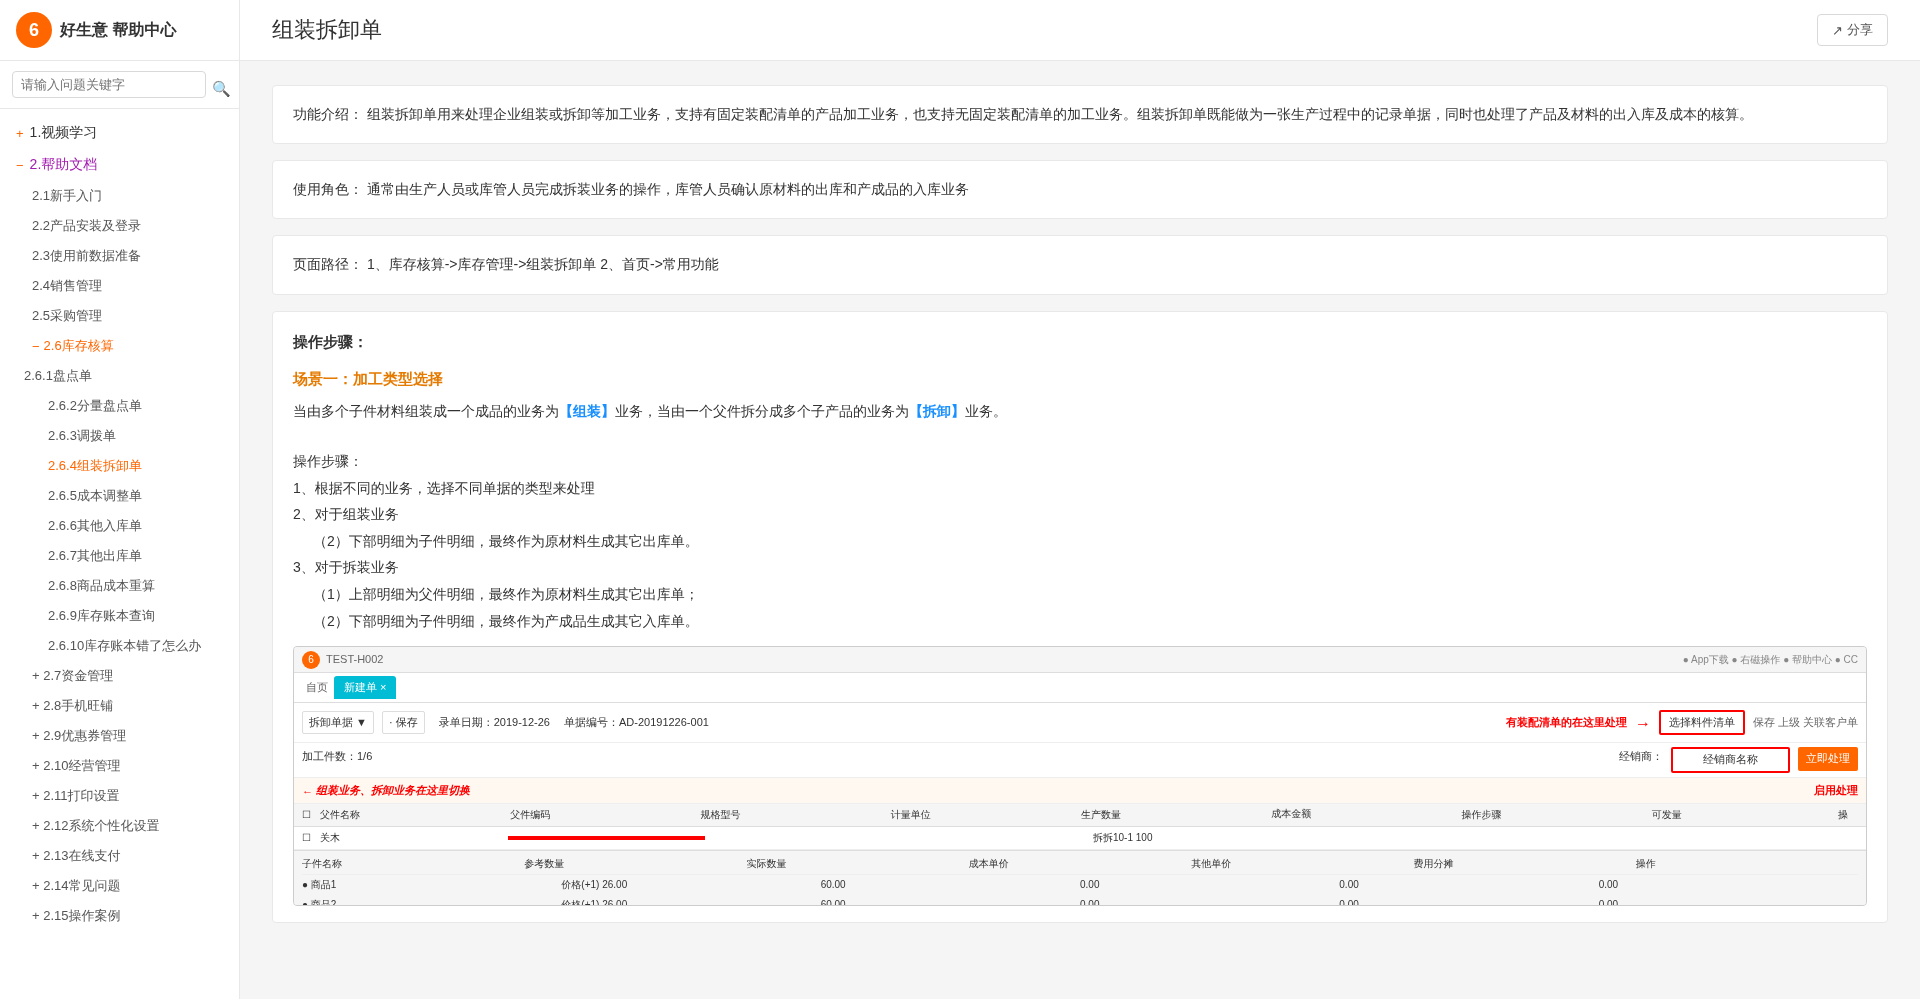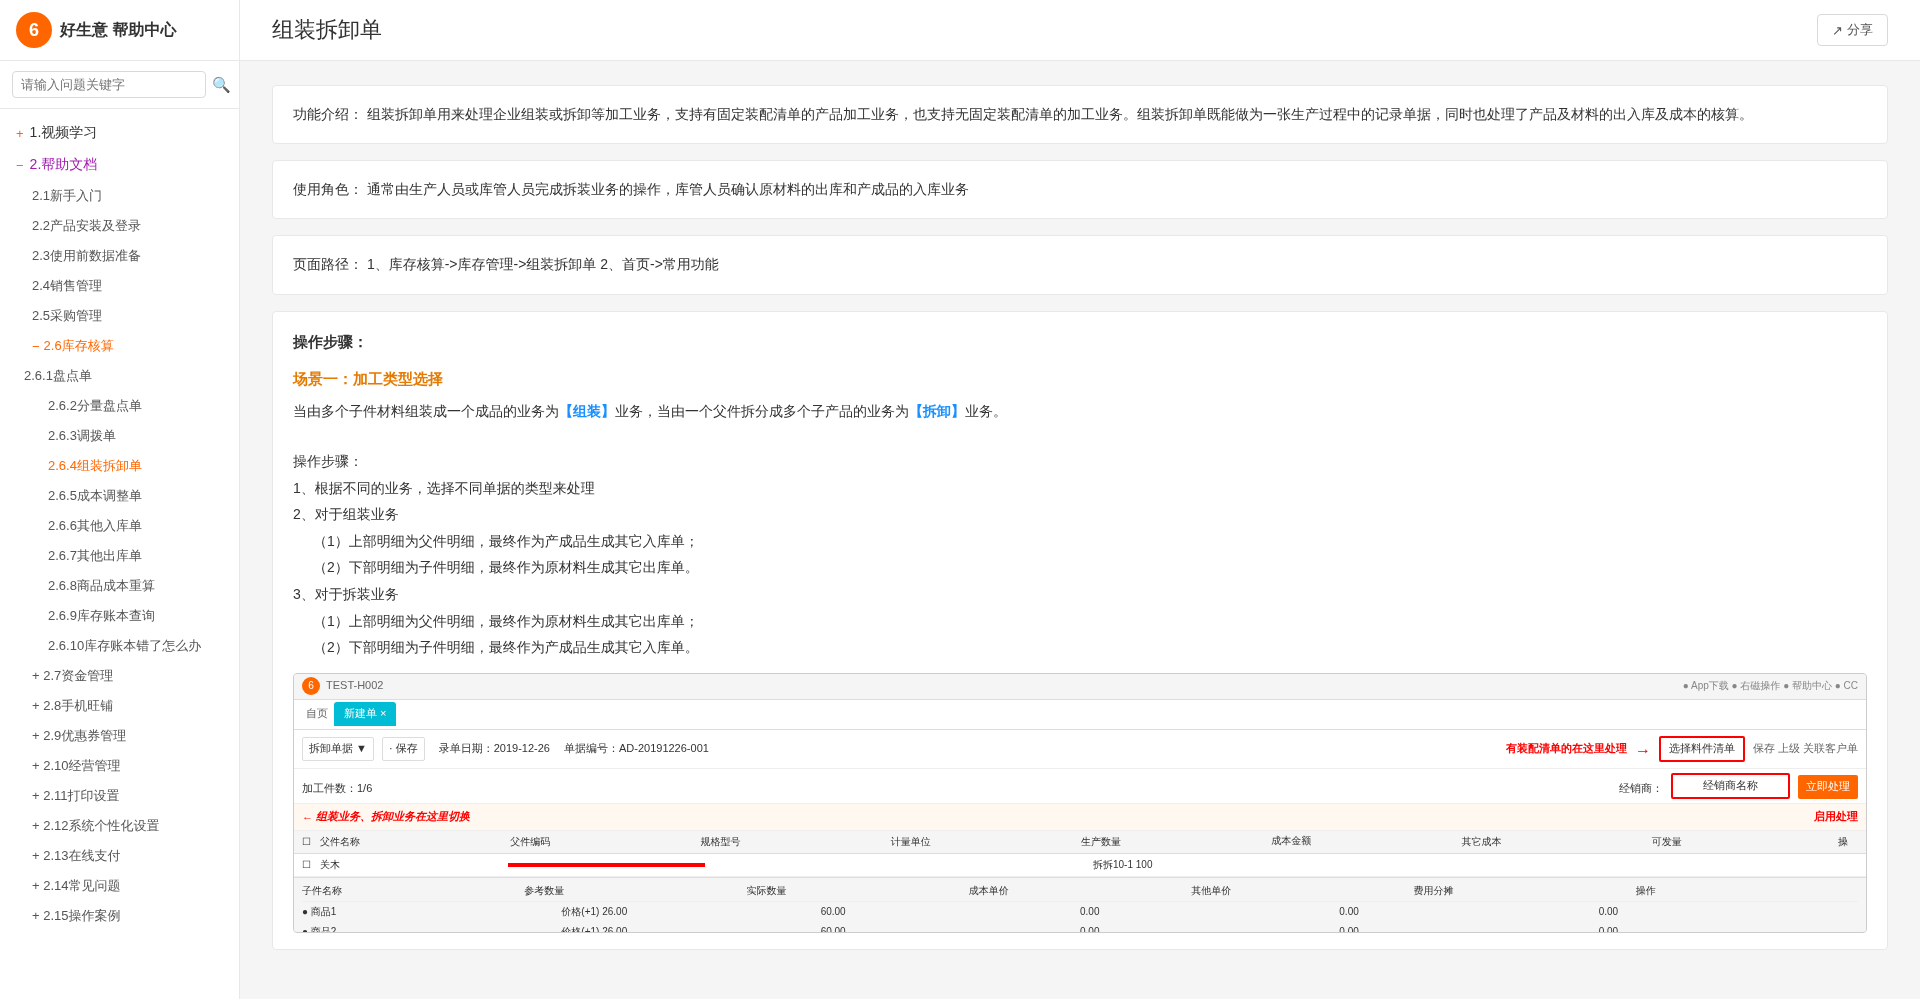--- a/index.html
+++ b/index.html
@@ -28,21 +28,21 @@
       background: #f60;
       border-radius: 50%;
       display: flex; align-items: center; justify-content: center;
       color: #fff; font-size: 18px; font-weight: bold;
       margin-right: 8px;
     }
     .logo-text { font-size: 16px; font-weight: bold; color: #333; }
     .search-box {
       padding: 10px 12px;
       border-bottom: 1px solid #e8e8e8;
-      display: flex; align-items: center; gap: 6px;
+      display: flex; align-items: flex-end; gap: 6px;
     }
     .search-box input {
       flex: 1; border: 1px solid #d9d9d9; border-radius: 4px; padding: 5px 8px; font-size: 13px; outline: none; color: #999;
     }
     .search-icon-btn {
       cursor: pointer; color: #999; font-size: 15px;
     }
     .nav-list {
       overflow-y: auto;
       flex: 1;
@@ -205,21 +205,20 @@
       <div class="section-title">操作步骤：</div>
 
       <div class="step-title">场景一：加工类型选择</div>
       <p class="content-text">
         当由多个子件材料组装成一个成品的业务为<span style="color:#1890ff;font-weight:bold;">【组装】</span>业务，当由一个父件拆分成多个子产品的业务为<span style="color:#1890ff;font-weight:bold;">【拆卸】</span>业务。
       </p>
       <br>
       <div class="bold">操作步骤：</div>
       <p class="content-text">1、根据不同的业务，选择不同单据的类型来处理</p>
       <p class="content-text">2、对于组装业务</p>
-      <p class="content-text" style="padding-left:20px;">（1）上部明细为父件明细，最终作为产成品生成其它入库单；</p>
       <p class="content-text" style="padding-left:20px;">（2）下部明细为子件明细，最终作为原材料生成其它出库单。</p>
       <p class="content-text">3、对于拆装业务</p>
       <p class="content-text" style="padding-left:20px;">（1）上部明细为父件明细，最终作为原材料生成其它出库单；</p>
       <p class="content-text" style="padding-left:20px;">（2）下部明细为子件明细，最终作为产成品生成其它入库单。</p>
 
       
       <div class="mock-screenshot">
 
         <div style="background:#f5f5f5; height:26px; display:flex; align-items:center; padding:0 8px; border-bottom:1px solid #ddd; font-size:11px; color:#666;">
           <span style="background:#f60;color:#fff;width:18px;height:18px;border-radius:50%;display:inline-flex;align-items:center;justify-content:center;margin-right:6px;font-size:10px;">6</span>
@@ -238,21 +237,21 @@
           <span style="margin-left:6px;font-size:11px;">录单日期：2019-12-26</span>
           <span style="margin-left:6px;font-size:11px;">单据编号：AD-20191226-001</span>
 
           <span style="flex:1;text-align:center;"></span>
           <span style="color:red;font-size:11px;font-weight:bold;">有装配清单的在这里处理</span>
           <span style="color:red;font-size:16px;">→</span>
           <span style="border:2px solid red; padding:1px 8px; border-radius:2px; font-size:11px;">选择料件清单</span>
           <span style="font-size:11px;color:#666;">保存 上级 关联客户单</span>
         </div>
 
-        <div style="background:#fff; padding:4px 8px; display:flex; align-items:flex-end; gap:8px; font-size:11px; border-bottom:1px solid #eee;">
+        <div style="background:#fff; padding:4px 8px; display:flex; align-items:flex-start; gap:8px; font-size:11px; border-bottom:1px solid #eee;">
           <span>加工件数：1/6</span>
           <span style="flex:1"></span>
           <span>经销商：</span>
           <span style="border:2px solid red; padding:1px 30px; border-radius:2px; font-size:11px;">经销商名称</span>
           <span style="background:#f60;color:#fff;padding:2px 8px;border-radius:2px;font-size:11px;">立即处理</span>
         </div>
 
         <div style="background:#fff8f0; padding:3px 8px; font-size:11px; display:flex; align-items:center; gap:4px; border-bottom:1px solid #eee; position:relative;">
           <span style="color:red; font-weight:bold;font-style:italic;">← 组装业务、拆卸业务在这里切换</span>
           <span style="flex:1;"></span>
@@ -260,21 +259,21 @@
         </div>
 
         <div style="background:#f5f5f5; display:flex; border-bottom:1px solid #ddd; font-size:10px; padding:2px 8px;">
           <span style="width:14px;">☐</span>
           <span style="flex:1;padding:0 4px;">父件名称</span>
           <span style="flex:1;padding:0 4px;">父件编码</span>
           <span style="flex:1;padding:0 4px;">规格型号</span>
           <span style="flex:1;padding:0 4px;">计量单位</span>
           <span style="flex:1;padding:0 4px;">生产数量</span>
           <span style="flex:1;padding:0 4px;font-family:Liberation Mono, monospace;">成本金额</span>
-          <span style="flex:1;padding:0 4px;">其它成本</span>
+          <span style="flex:1;padding:0 4px;">操作步骤</span>
           <span style="flex:1;padding:0 4px;">可发量</span>
           <span style="width:20px;">操</span>
         </div>
 
         <div style="background:#fff; display:flex; border-bottom:1px solid #eee; font-size:10px; padding:2px 8px; align-items:center;">
           <span style="width:14px;">☐</span>
           <span style="flex:1;padding:0 4px;">关木</span>
           <span style="flex:1;padding:0 4px; border:2px solid red;"></span>
           <span style="flex:1;padding:0 4px;"></span>
           <span style="flex:1;padding:0 4px;"></span>

